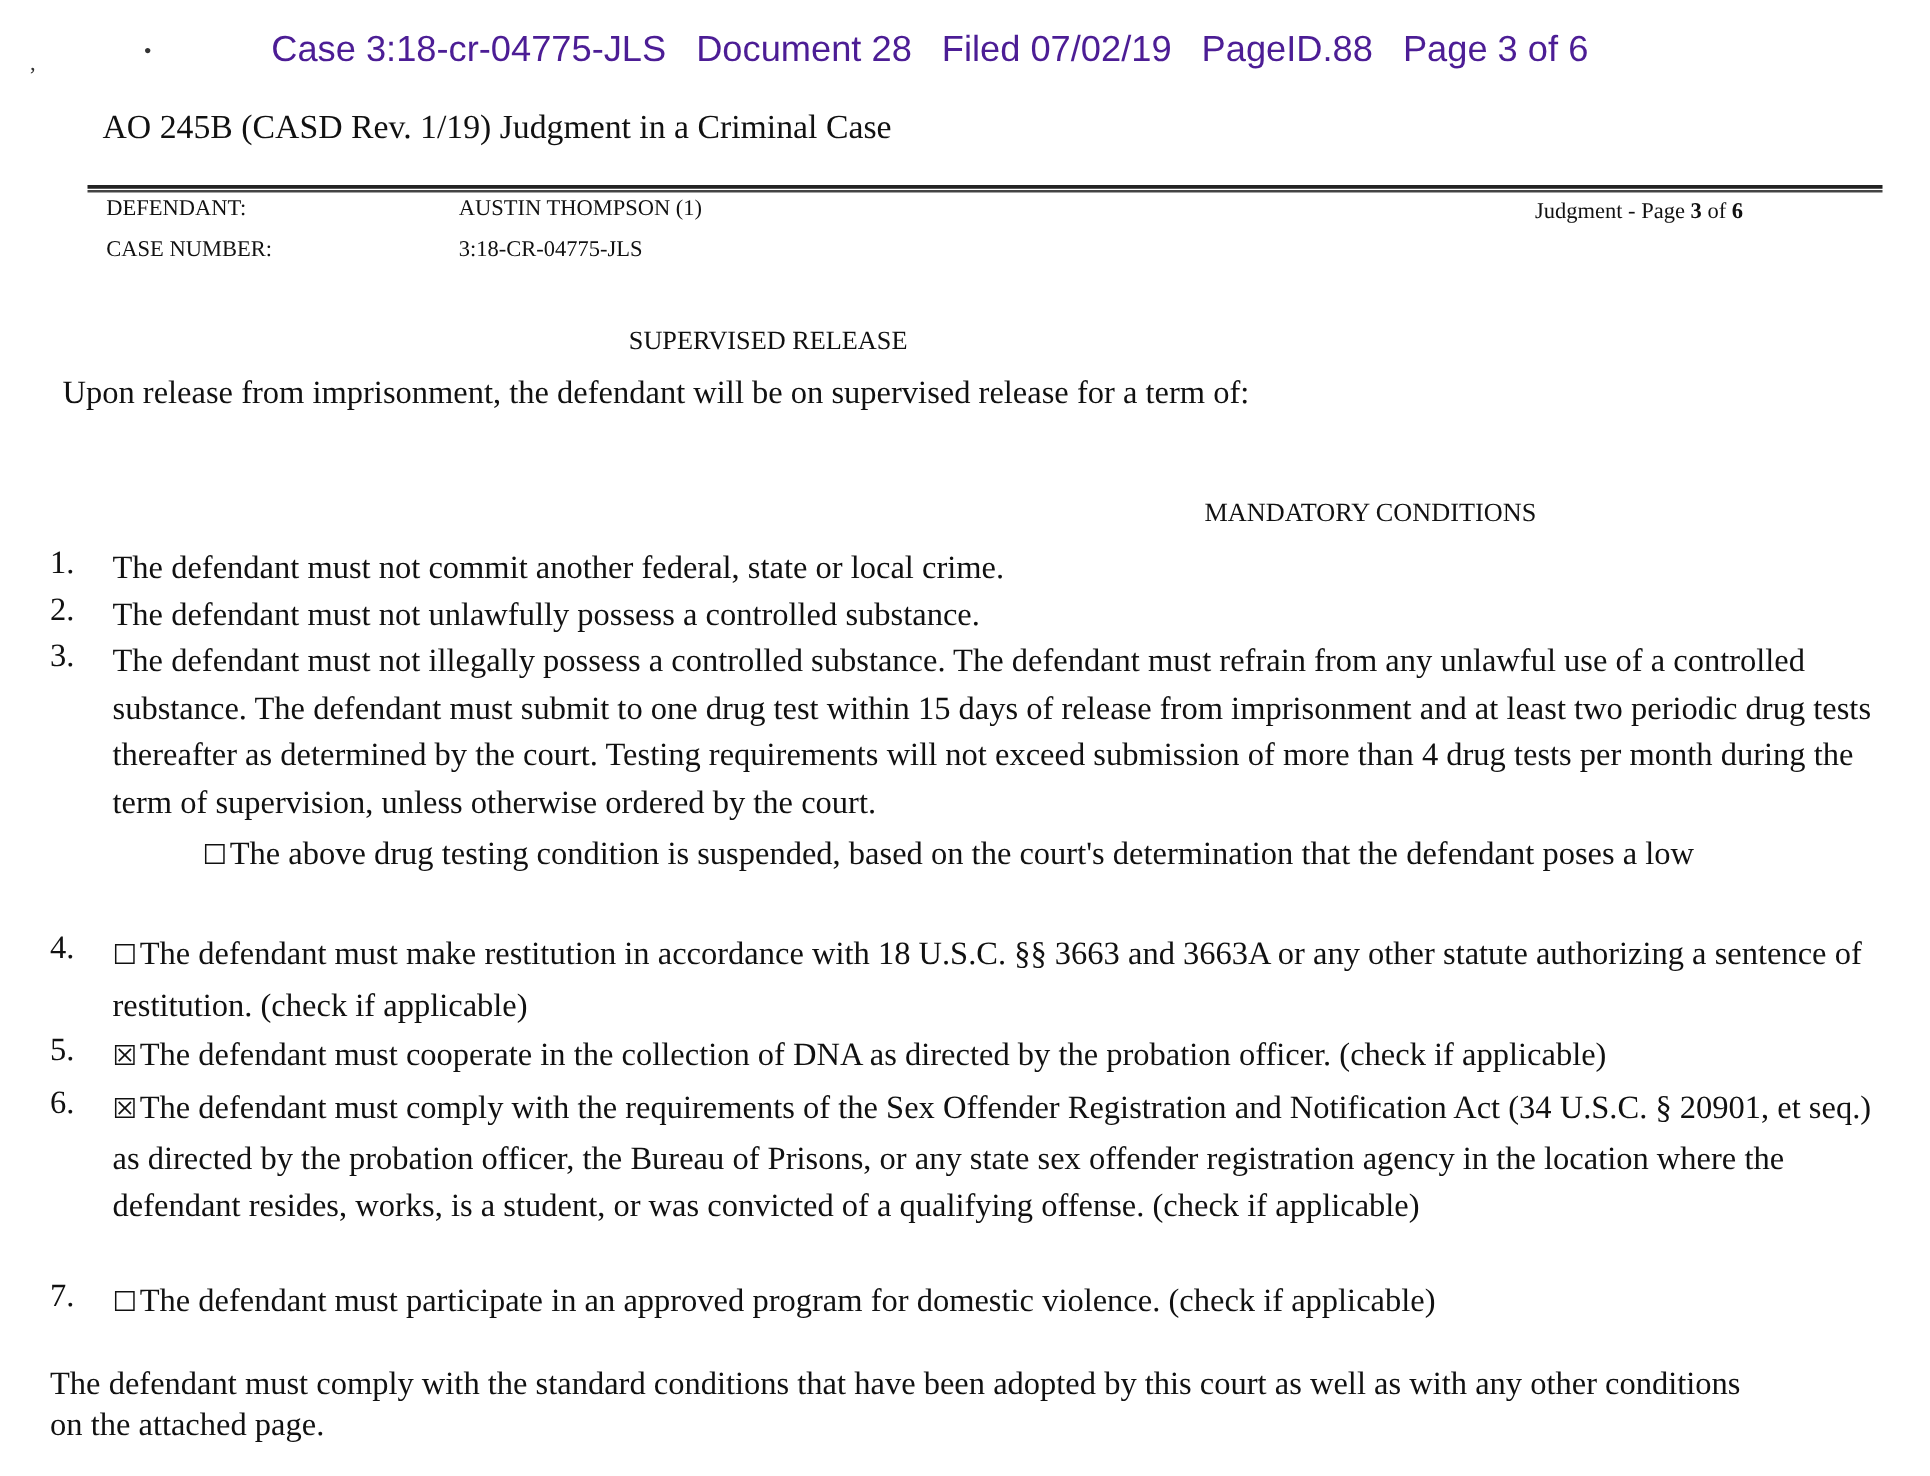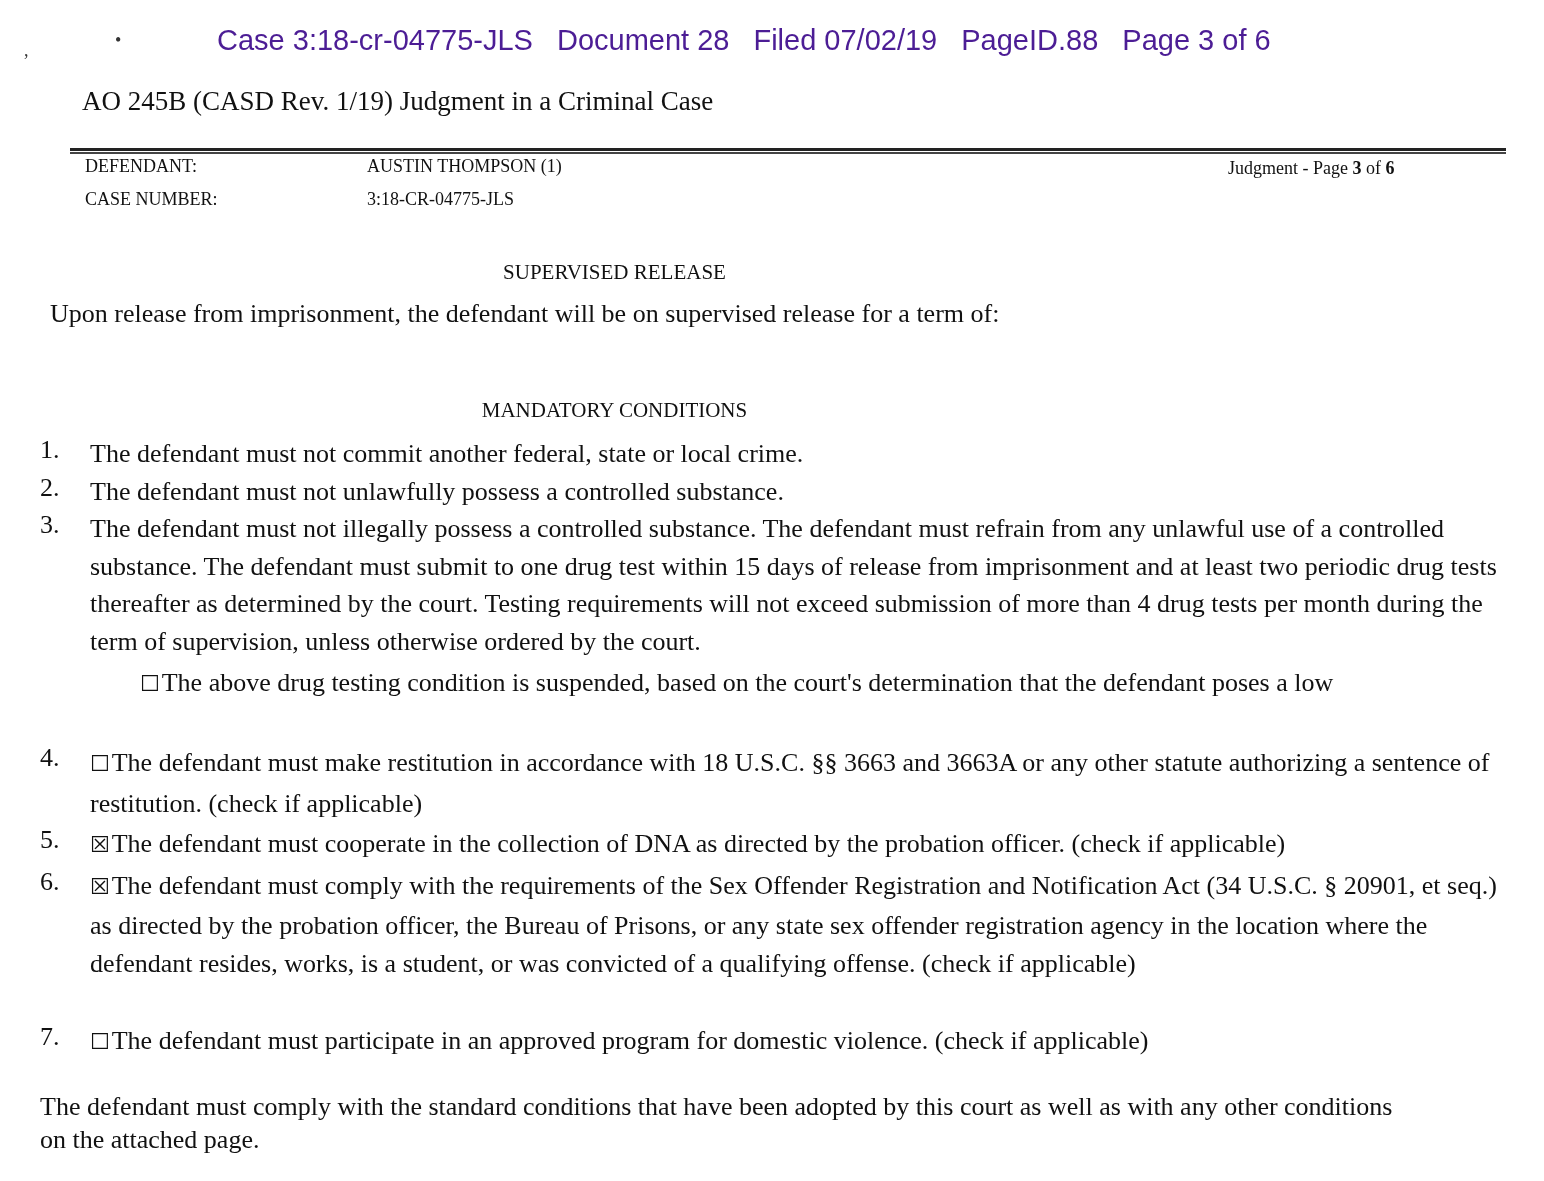--- a/index.html
+++ b/index.html
@@ -27,28 +27,28 @@
   .meta.label2 { top: 189px; left: 85px; }
   .meta.val1 { top: 156px; left: 367px; }
   .meta.val2 { top: 189px; left: 367px; }
   .meta.pageref { top: 158px; left: 1228px; }
   .meta.pageref b { font-weight: bold; }
   .heading {
     position: absolute; left: 0; width: 1229px; text-align: center;
     font-weight: normal; font-size: 21px;
   }
   .heading.sr { top: 260px; }
-  .heading.mc { top: 398px; }
+  .heading.mc { top: 398px; text-align: right; }
   .para { position: absolute; font-size: 26px; line-height: 33px; }
   .para.intro { top: 297px; left: 50px; width: 1150px; }
   .list { position: absolute; top: 435px; left: 40px; width: 1470px; font-size: 26px; }
   .item { position: absolute; left: 0; width: 1470px; }
   .num { position: absolute; left: 0; width: 40px; }
   .txt { position: absolute; left: 50px; width: 1410px; line-height: 37.5px; }
-  .sub { position: absolute; left: 100px; width: 1330px; line-height: 40px; }
+  .sub { position: absolute; left: 122px; width: 1330px; line-height: 40px; }
   .sub .cont { padding-left: 30px; display: block; }
   .cb { font-family: "DejaVu Sans", sans-serif; font-size: 22px; margin-right: 2px; }
   .closing { position: absolute; top: 1090px; left: 40px; width: 1380px; font-size: 26px; line-height: 33px; }
 </style>
 </head>
 <body>
 
 <div class="speck" style="top:40px;left:24px;">,</div>
 <div class="speck" style="top:30px;left:115px;">•</div>
 

